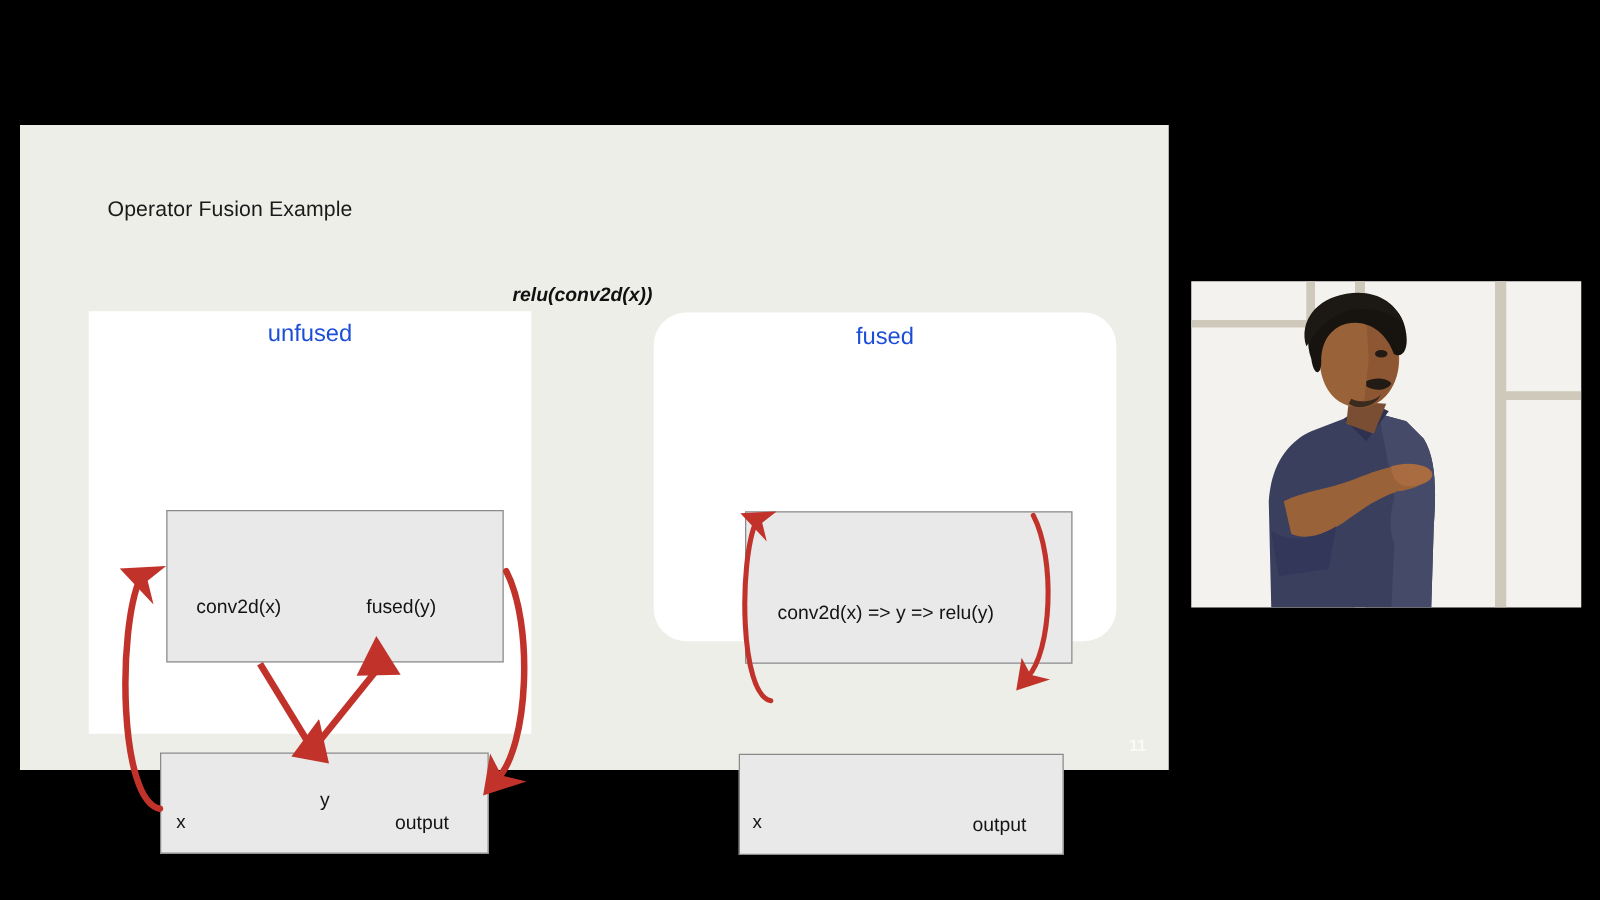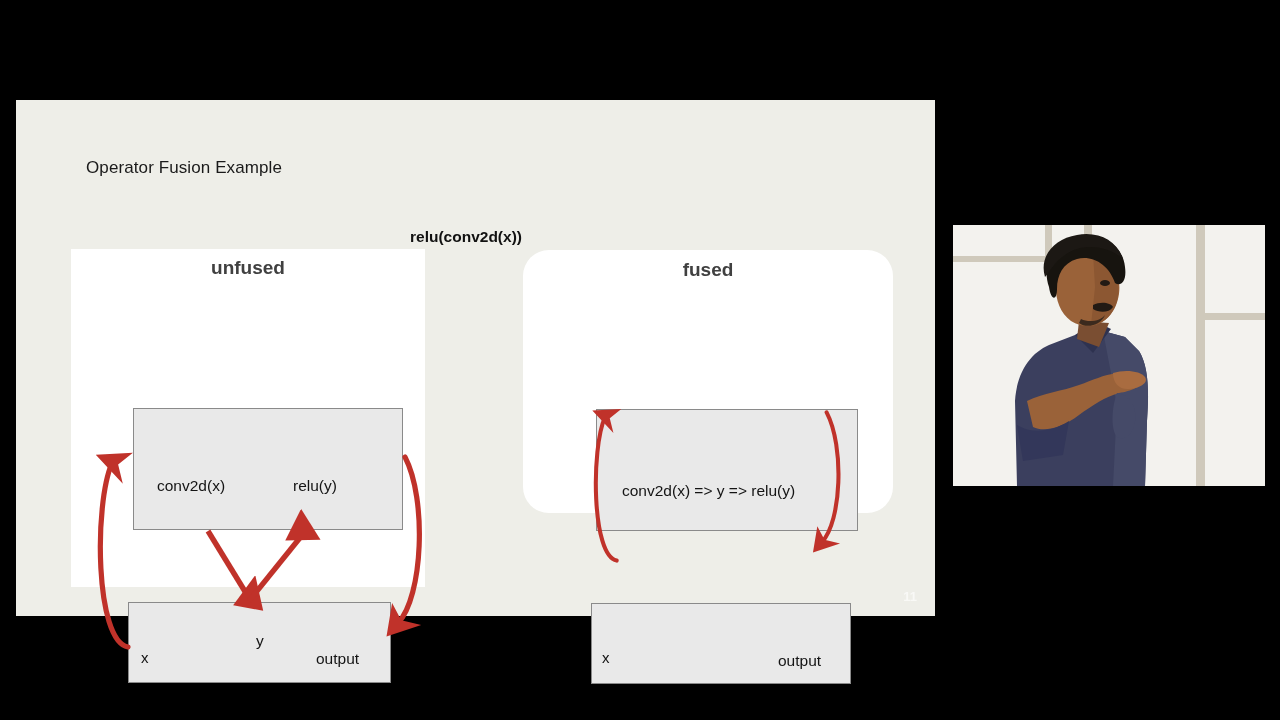--- a/index.html
+++ b/index.html
@@ -39,20 +39,21 @@
     white-space: nowrap;
   }
   #formula-label {
     position: absolute;
     left: 394px;
     top: 128px;
     font-size: 15.5px;
     font-weight: bold;
     color: #111111;
     white-space: nowrap;
+    font-style: italic;
   }
   #slide-number {
     position: absolute;
     right: 18px;
     bottom: 12px;
     font-size: 13px;
     color: rgba(255,255,255,0.62);
     font-weight: bold;
   }
 
@@ -74,22 +75,22 @@
     height: 263px;
     border-radius: 26px;
   }
   .panel-title {
     position: absolute;
     top: 8px;
     left: 0;
     width: 100%;
     text-align: center;
     font-size: 19px;
-    font-weight: bold;
-    color: #404040;
+    font-weight: normal;
+    color: #1d4ed8;
   }
   #panel-fused .panel-title { top: 9px; }
 
   .node-box {
     position: absolute;
     background: #e9e9e9;
     border: 1px solid #8a8a8a;
     box-sizing: border-box;
   }
   .node-text {
@@ -160,21 +161,21 @@
     <div id="slide-title">Operator Fusion Example</div>
     <div id="formula-label">relu(conv2d(x))</div>
 
     <div class="panel" id="panel-unfused">
       <div class="panel-title">unfused</div>
 
       <div class="node-box" id="uf-top"></div>
       <div class="node-box" id="uf-bot"></div>
 
       <div class="node-text" id="uf-conv">conv2d(x)</div>
-      <div class="node-text" id="uf-relu">relu(y)</div>
+      <div class="node-text" id="uf-relu">fused(y)</div>
       <div class="node-text" id="uf-x">x</div>
       <div class="node-text" id="uf-y">y</div>
       <div class="node-text" id="uf-out">output</div>
 
       <svg class="arrow-layer" viewBox="0 0 354 338" width="354" height="338">
         <defs>
           <marker id="ah-uf-up" markerWidth="7" markerHeight="7" refX="3.2" refY="3.5" orient="auto" markerUnits="strokeWidth">
             <path d="M0.4,7 L3.4,0 L6.6,6.4 L3.4,4.7 Z" fill="#c0322a"></path>
           </marker>
           <marker id="ah-uf-dn" markerWidth="7" markerHeight="7" refX="3.2" refY="3.5" orient="auto" markerUnits="strokeWidth">

